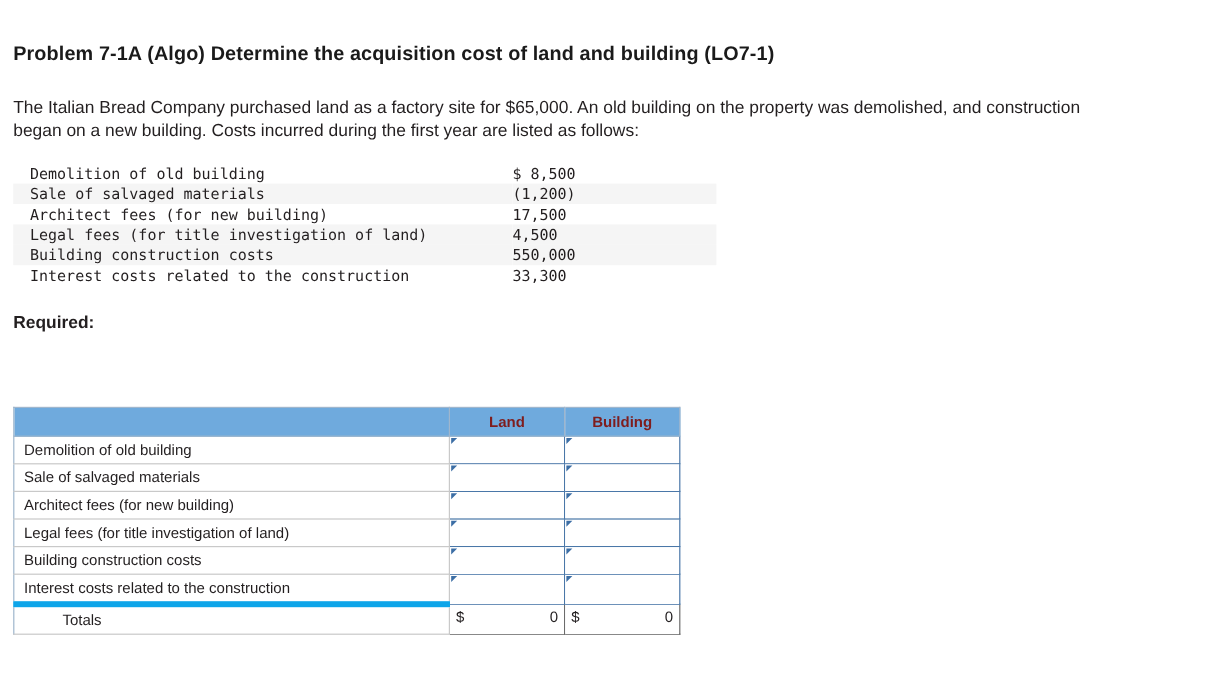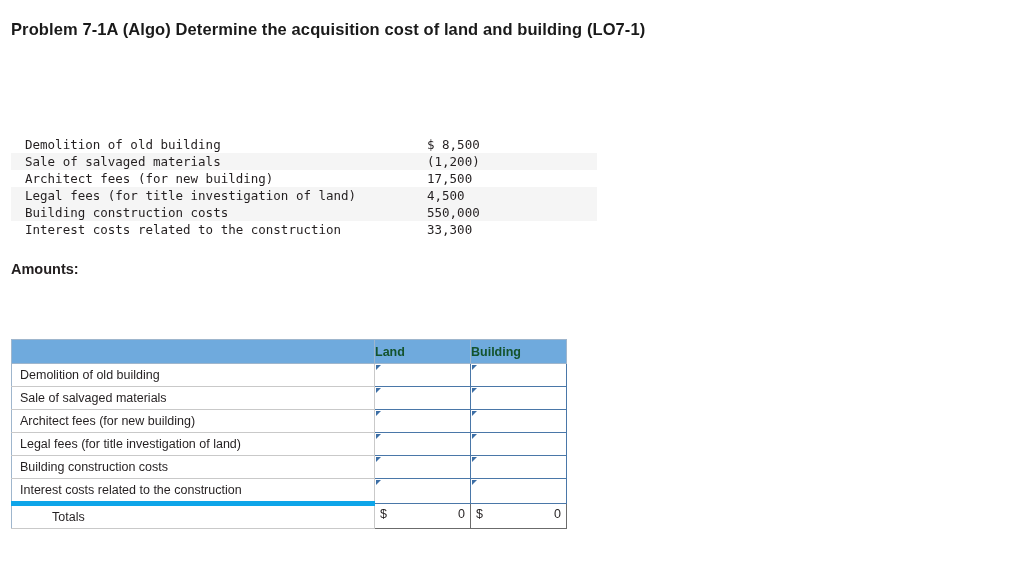--- a/index.html
+++ b/index.html
@@ -16,21 +16,21 @@
   }
   .page {
     position: relative;
     width: 1012px;
     height: 573px;
     padding: 0;
   }
   .title {
     position: absolute;
     left: 11px;
-    top: 20px;
+    top: 36px;
     font-size: 16.5px;
     font-weight: bold;
     color: #1a1a1a;
     letter-spacing: 0.1px;
   }
   .intro {
     position: absolute;
     left: 11px;
     top: 81px;
     width: 900px;
@@ -79,25 +79,25 @@
     top: 339px;
     border-collapse: collapse;
     font-size: 12.5px;
   }
   .answer td, .answer th {
     border: 1px solid #9fb6cd;
     padding: 0;
   }
   .answer th {
     background: #6faadd;
-    color: #14532d;
+    color: #7f1d1d;
     font-weight: bold;
     height: 23px;
     font-size: 12.5px;
-    text-align: left;
+    text-align: center;
   }
   .answer th.blank { background: #6faadd; }
   .answer td.rowlabel {
     width: 322px;
     height: 22px;
     padding-left: 8px;
     color: #231f20;
     font-size: 12.5px;
     border: 1px solid #c9c9c9;
     border-left: 1px solid #9fb6cd;
@@ -141,20 +141,21 @@
   }
   .totals-row td.rowlabel { border-top: 5px solid #0ea5e9; }
 </style>
 </head>
 <body>
 
 <div class="page">
 
   <div class="title">Problem 7-1A (Algo) Determine the acquisition cost of land and building (LO7-1)</div>
 
+  <div class="intro">The Italian Bread Company purchased land as a factory site for $65,000. An old building on the property was demolished, and construction began on a new building. Costs incurred during the first year are listed as follows:</div>
 
   <table class="costs">
     <tbody>
       <tr>
         <td class="label">Demolition of old building</td>
         <td class="amt">$ 8,500</td>
       </tr>
       <tr class="alt">
         <td class="label">Sale of salvaged materials</td>
         <td class="amt">(1,200)</td>
@@ -172,21 +173,21 @@
         <td class="amt">550,000</td>
       </tr>
       <tr>
         <td class="label">Interest costs related to the construction</td>
         <td class="amt">33,300</td>
       </tr>
     </tbody>
   </table>
 
   <div class="required-block">
-    <div class="required-label">Amounts:</div>
+    <div class="required-label">Required:</div>
   </div>
 
   <table class="answer">
     <thead>
       <tr>
         <th class="blank" style="width:322px"></th>
         <th style="width:95px">Land</th>
         <th style="width:95px">Building</th>
       </tr>
     </thead>

